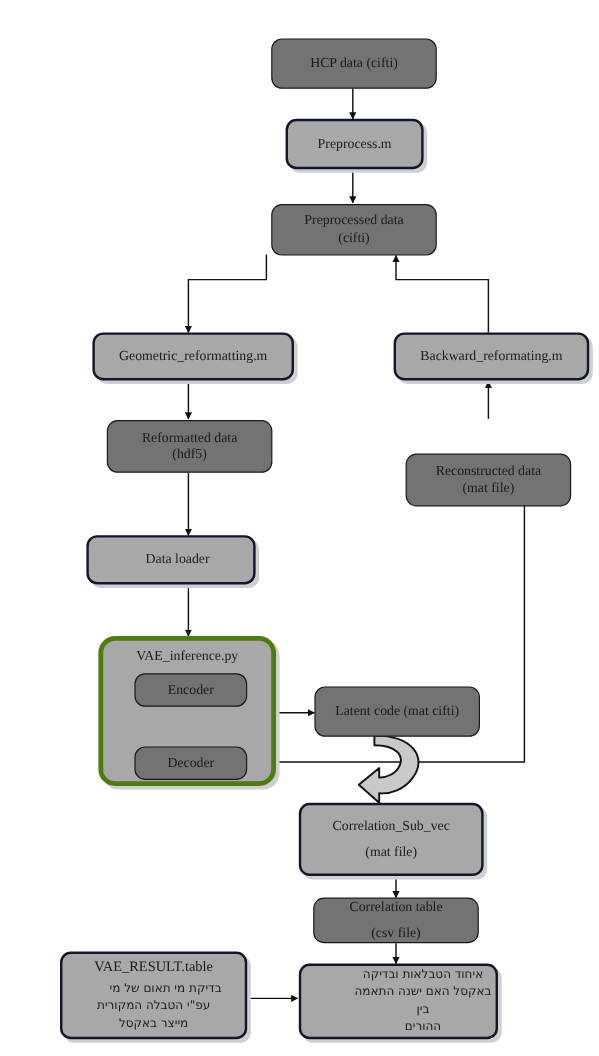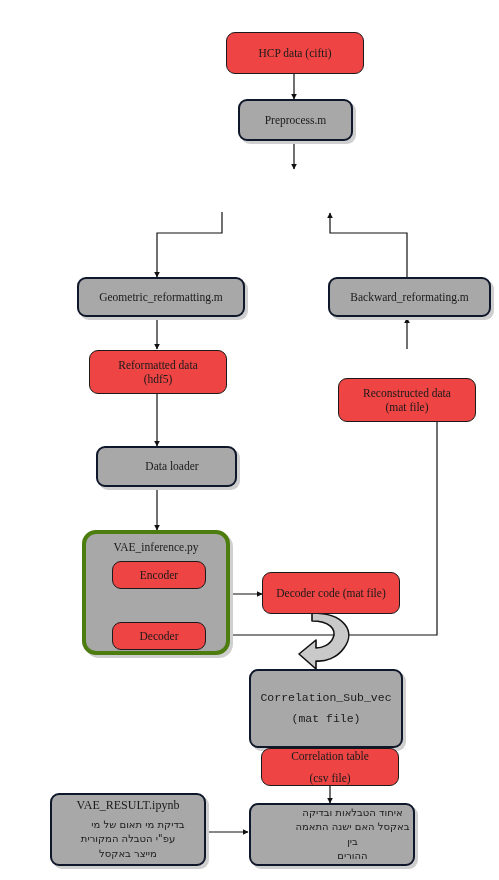--- a/index.html
+++ b/index.html
@@ -30,21 +30,21 @@
     display: flex;
     flex-direction: column;
     align-items: center;
     justify-content: center;
     text-align: center;
     color: #1a1a1a;
     line-height: 1.25;
   }
   
   .node.data {
-    background: #ef4444;
+    background: #737373;
     border: 1.3px solid #1a1a1a;
     border-radius: 9px;
     font-size: 11.5px;
   }
   
   .node.proc {
     background: #a8a8a8;
     border: 2px solid #0f172a;
     border-radius: 9px;
     font-size: 11.5px;
@@ -138,71 +138,75 @@
   </svg>
 
   <div class="node data" style="left:226px; top:32px; width:138px; height:42px;">
     <span>HCP data (cifti)</span>
   </div>
 
   <div class="node proc" style="left:238px; top:99px; width:115px; height:42px;">
     <span>Preprocess.m</span>
   </div>
 
+  <div class="node data" style="left:226px; top:170px; width:138px; height:43px;">
+    <span>Preprocessed data</span>
+    <span class="line2">(cifti)</span>
+  </div>
 
   <div class="node proc" style="left:77px; top:277px; width:168px; height:40px;">
     <span>Geometric_reformatting.m</span>
   </div>
 
   <div class="node proc" style="left:328px; top:277px; width:163px; height:40px;">
     <span>Backward_reformating.m</span>
   </div>
 
   <div class="node data" style="left:89px; top:350px; width:138px; height:44px;">
     <span>Reformatted data</span>
     <span class="line2">(hdf5)</span>
   </div>
 
   <div class="node data" style="left:338px; top:350px; width:138px; height:44px;margin-top:28px;">
     <span>Reconstructed data</span>
     <span class="line2">(mat file)</span>
   </div>
 
-  <div class="node proc" style="left:96px; top:446px; width:141px; height:41px;padding-left:11px;">
+  <div class="node proc" style="left:72px; top:446px; width:141px; height:41px;padding-left:11px;">
     <span>Data loader</span>
   </div>
 
   <div class="node group" style="left:82px; top:530px; width:148px; height:125px;">
     <div class="group-title">VAE_inference.py</div>
 
     <div class="node data" style="left:26px; top:27px; width:94px; height:28px; position:absolute;">
       <span>Encoder</span>
     </div>
 
     <div class="node data" style="left:26px; top:88px; width:94px; height:28px; position:absolute;text-align:center;">
       <span>Decoder</span>
     </div>
   </div>
 
   <div class="node data" style="left:262px; top:572px; width:138px; height:42px;">
-    <span>Decoder code (mat file)</span>
-  </div>
-
-  <div class="node proc" style="left:249px; top:669px; width:154px; height:79px;font-family:Liberation Mono, monospace;">
+    <span>Latent code (mat cifti)</span>
+  </div>
+
+  <div class="node proc" style="left:249px; top:669px; width:154px; height:61px;">
     <span>Correlation_Sub_vec</span>
     <span class="line2 gap">(mat file)</span>
   </div>
 
   <div class="node data" style="left:261px; top:748px; width:138px; height:38px;">
     <span>Correlation table</span>
     <span class="line2 gap">(csv file)</span>
   </div>
 
   <div class="node proc" style="left:50px; top:793px; width:156px; height:73px;">
-    <span class="title-serif">VAE_RESULT.ipynb</span>
+    <span class="title-serif">VAE_RESULT.table</span>
     <span class="rtl" style="margin-top:5px;margin-left:20px;">בדיקת מי תאום של מי</span>
     <span class="rtl">עפ"י הטבלה המקורית</span>
     <span class="rtl">מייצר באקסל</span>
   </div>
 
   <div class="node proc" style="left:249px; top:803px; width:166px; height:63px;padding-left:41px;">
     <span class="rtl">איחוד הטבלאות ובדיקה</span>
     <span class="rtl">באקסל האם ישנה התאמה בין</span>
     <span class="rtl">ההורים</span>
   </div>

